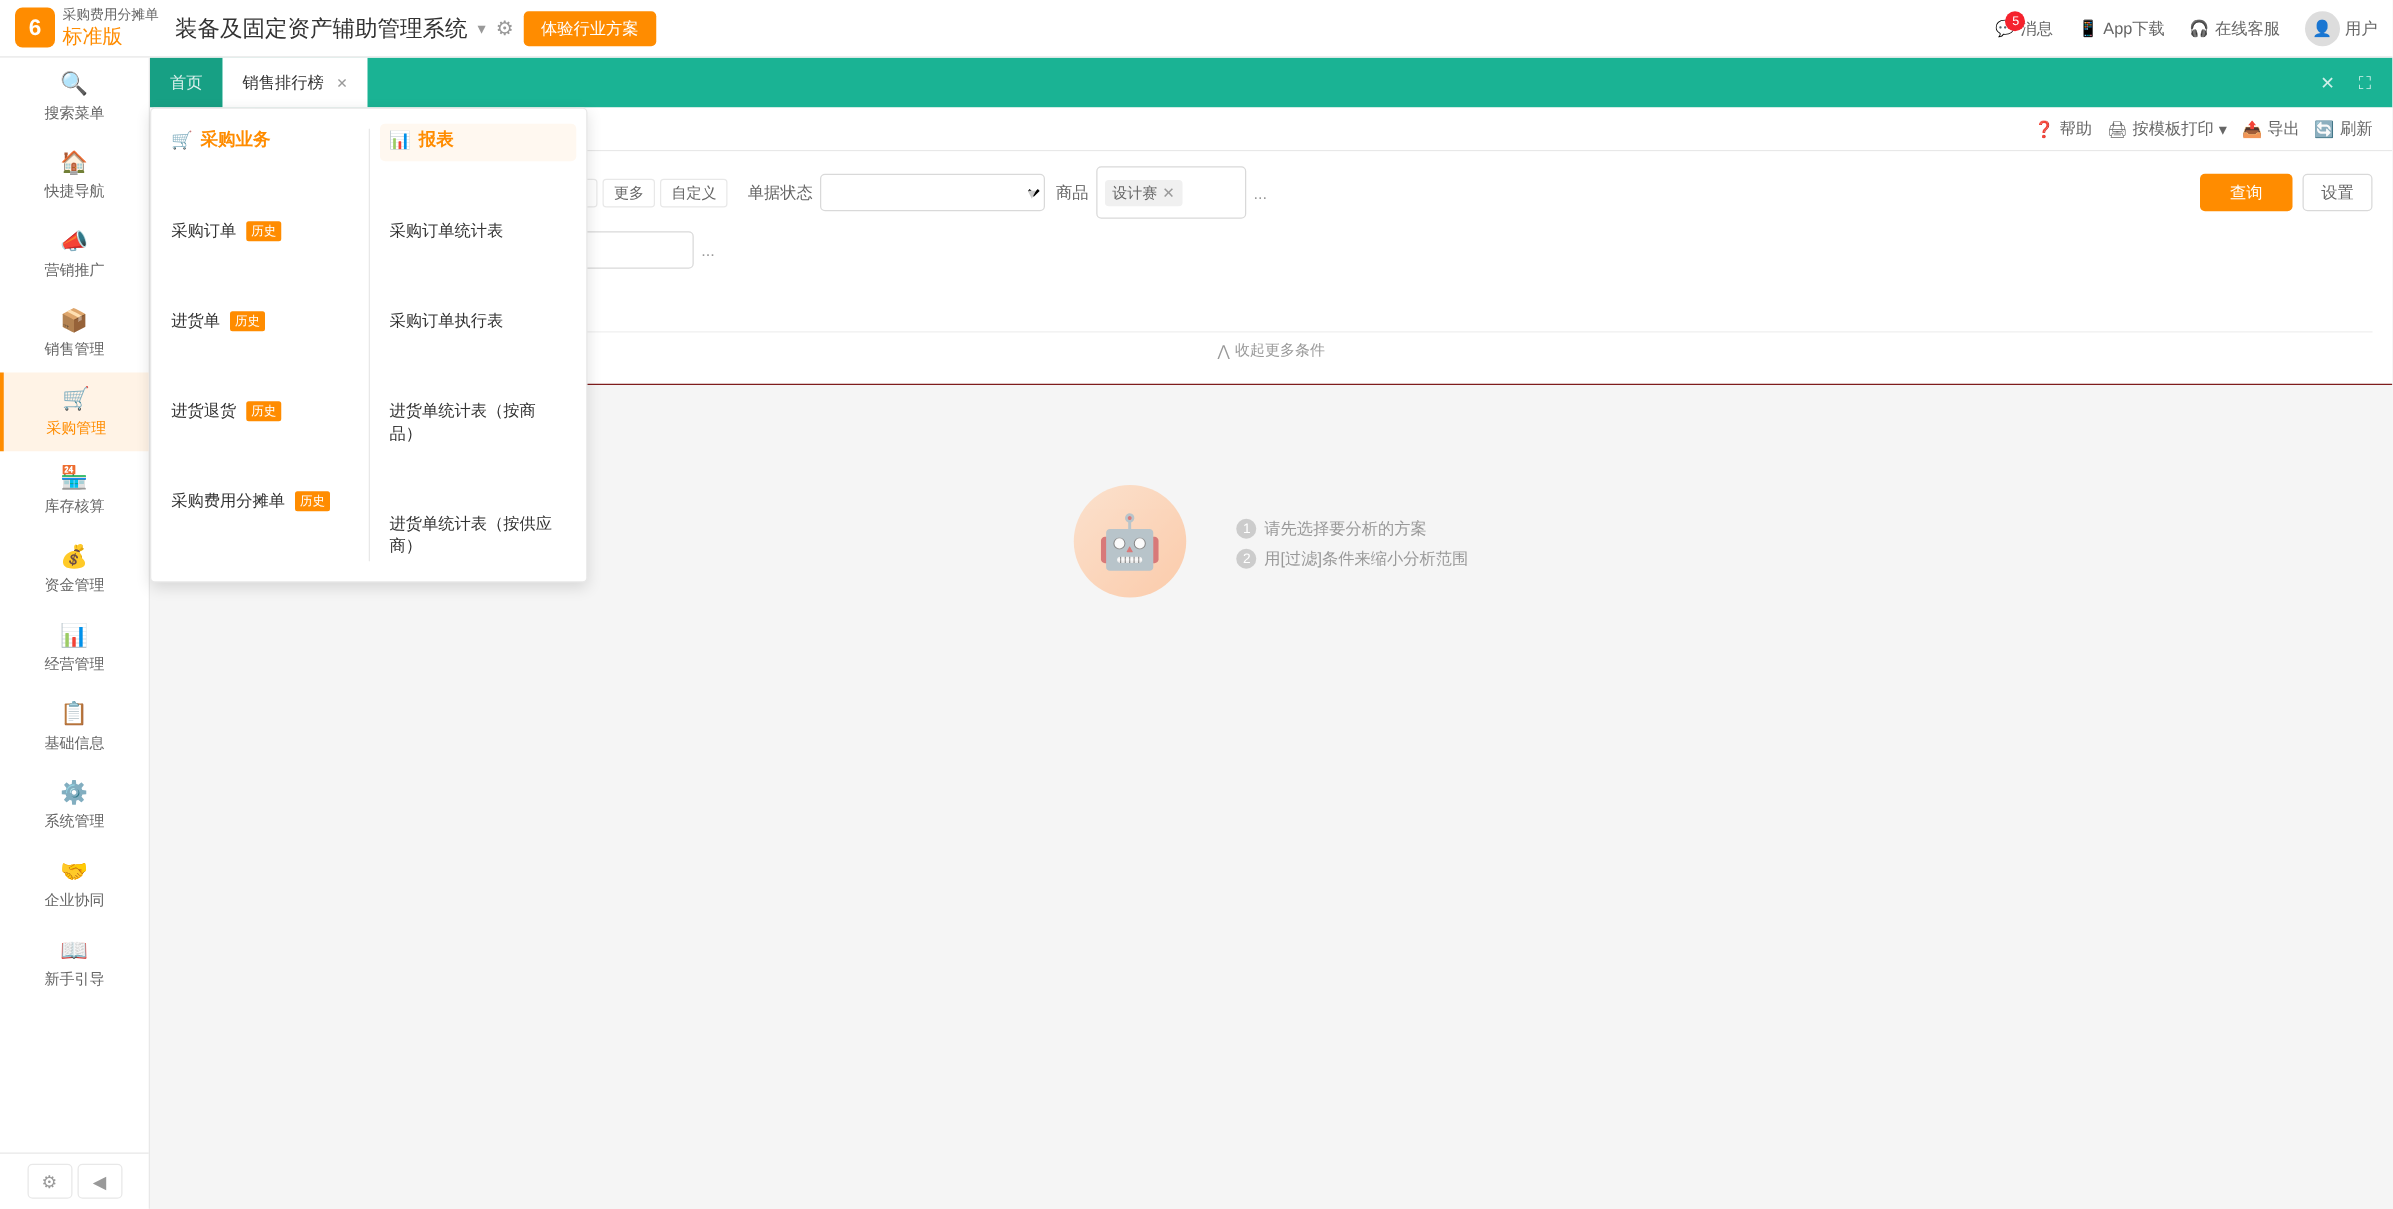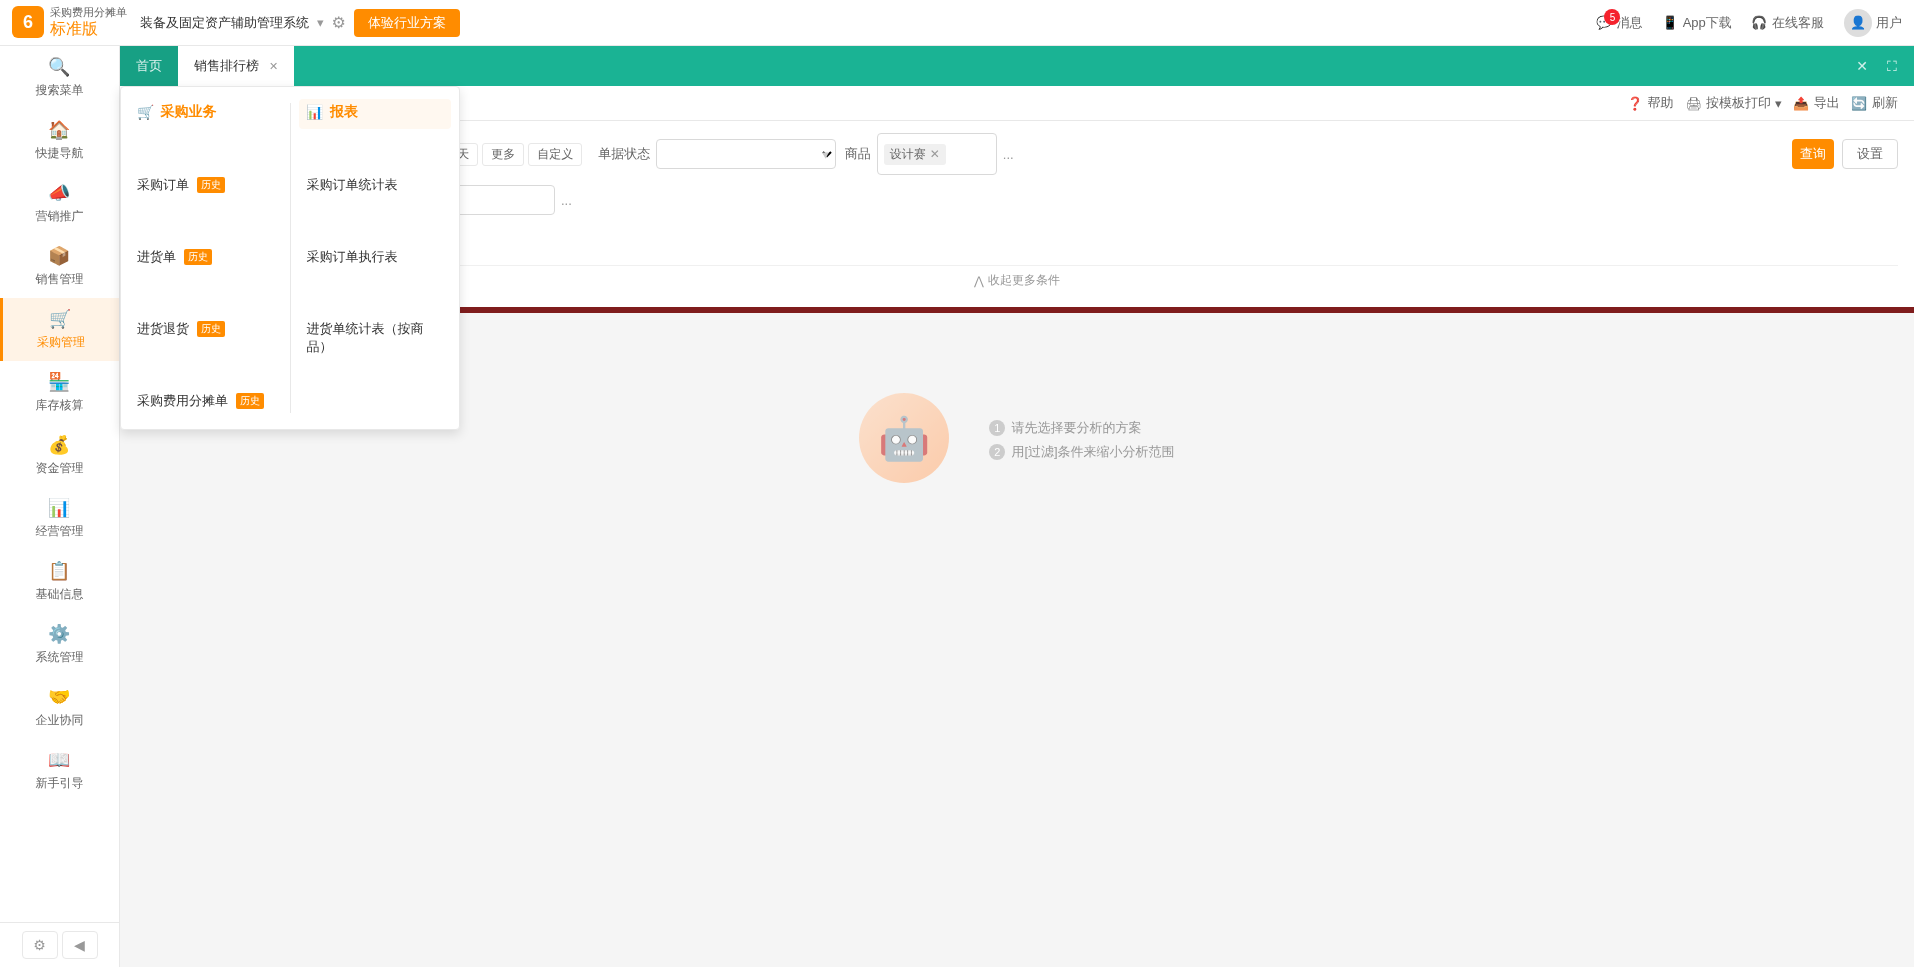--- a/index.html
+++ b/index.html
@@ -32,21 +32,21 @@
     }
     .logo-text { font-size: 11px; color: #666; line-height: 1.3; }
     .logo-badge { font-size: 16px; color: #ff8c00; }
     .header-middle {
       flex: 1;
       display: flex;
       align-items: center;
       gap: 8px;
       padding-left: 8px;
     }
-    .system-title { font-size: 13px; color: #333; }
+    .system-title { font-size: 18px; color: #333; }
     .header-dropdown { color: #999; cursor: pointer; }
     .gear-icon { color: #999; cursor: pointer; font-size: 16px; }
     .industry-btn {
       background: #ff8c00;
       color: #fff;
       border: none;
       border-radius: 4px;
       padding: 5px 14px;
       cursor: pointer;
       font-size: 13px;
@@ -192,21 +192,21 @@
     }
     .toolbar-btn {
       display: flex; align-items: center; gap: 4px;
       color: #666; cursor: pointer; font-size: 13px;
     }
 
     
     .filter-area {
       background: #fff;
       padding: 12px 16px;
-      border-bottom: 6px solid #7f1d1d;
+      border-bottom: 1px solid #7f1d1d;
     }
     .filter-row {
       display: flex;
       align-items: center;
       gap: 16px;
       margin-bottom: 10px;
     }
     .filter-row:last-child { margin-bottom: 0; }
     .filter-item {
       display: flex;
@@ -256,21 +256,21 @@
       color: #666;
       gap: 4px;
     }
     .tag-close { cursor: pointer; color: #999; }
     .more-dots { color: #999; cursor: pointer; }
     .query-btn {
       background: #ff8c00;
       color: #fff;
       border: none;
       border-radius: 4px;
-      padding: 6px 8px;
+      padding: 6px 24px;
       cursor: pointer;
       font-size: 13px;
     }
     .set-btn {
       background: #fff;
       color: #666;
       border: 1px solid #d9d9d9;
       border-radius: 4px;
       padding: 5px 14px;
       cursor: pointer;
@@ -638,15 +638,18 @@
       </div>
       <div class="menu-item">
         <span>采购订单统计表</span>
       </div>
       <div class="menu-item">
         <span>采购订单执行表</span>
       </div>
       <div class="menu-item">
         <span>进货单统计表（按商品）</span>
       </div>
+      <div class="menu-item">
+        <span>进货单统计表（按供应商）</span>
+      </div>
     </div>
   </div>
 </div>
 
 </body></html>

